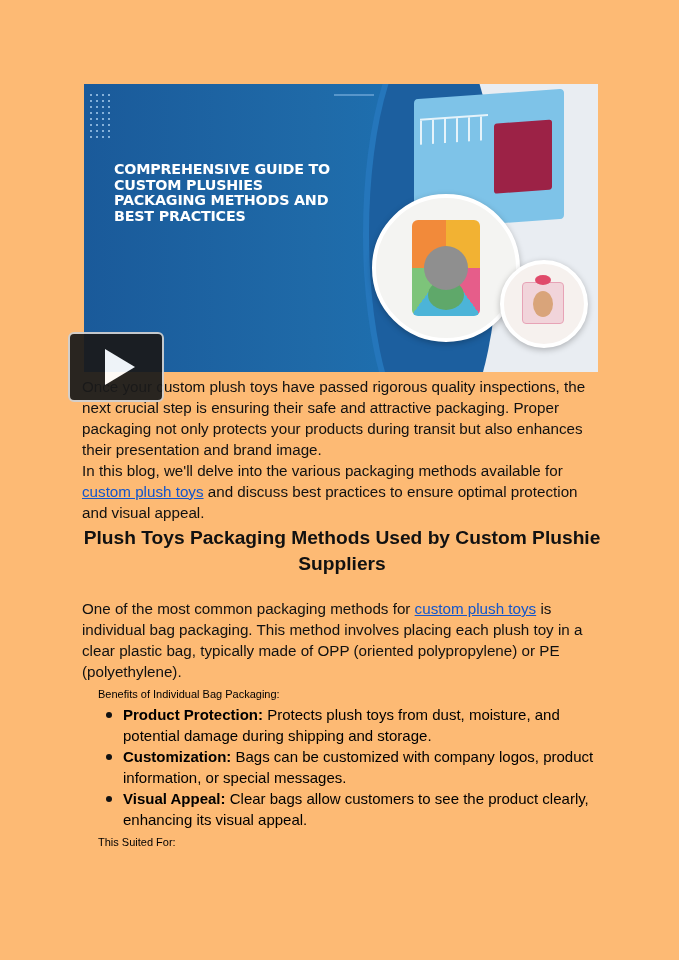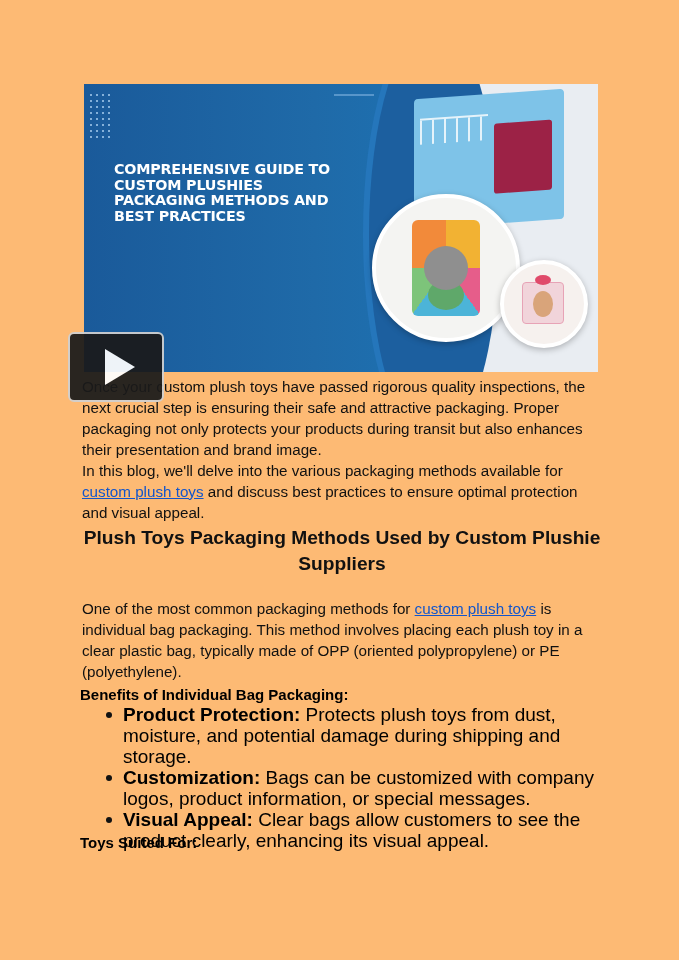--- a/index.html
+++ b/index.html
@@ -69,22 +69,22 @@
   .play .tri { width:0; height:0; border-left:30px solid #fff;
     border-top:18px solid transparent; border-bottom:18px solid transparent; margin-left:8px; }
 
   
   .text { position:absolute; left:82px; width:520px; font-size:15.2px; line-height:21px; color:#111; }
   .text p { margin:0; }
   .link { color:#1155cc; text-decoration:underline; }
   .h2 { position:absolute; left:82px; width:520px; font-weight:bold; font-size:19.2px; line-height:26px; color:#111;text-align:center; }
   .h3 { position:absolute; left:82px; font-weight:bold; font-size:14.2px; line-height:20px; }
   .h3 .num { display:inline-block; width:25px; }
-  .h4 { position:absolute; left:80px; font-weight:bold; font-size:15px; line-height:21px; }
-  ul.bullets { position:absolute; left:82px; top:704px; width:520px; margin:0; padding:0; list-style:none; font-size:19px; line-height:21px; }
+  .h4 { position:absolute; left:98px; font-weight:normal; font-size:11px; line-height:21px; }
+  ul.bullets { position:absolute; left:82px; top:704px; width:520px; margin:0; padding:0; list-style:none; font-size:15px; line-height:21px; }
   ul.bullets li { position:relative; padding-left:41px; margin:0; }
   ul.bullets li::before { content:""; position:absolute; left:24px; top:8px; width:6px; height:6px; border-radius:50%; background:#111; }
   ul.bullets b { font-weight:bold; }
 </style>
 </head>
 <body>
 
 <div class="page">
 
   <div class="banner">
@@ -138,14 +138,14 @@
   </div>
 
   <div class="h4" style="top:684px;">Benefits of Individual Bag Packaging:</div>
 
   <ul class="bullets">
     <li><b>Product Protection:</b><span> Protects plush toys from dust, moisture, and potential damage during shipping and storage.</span></li>
     <li><b>Customization:</b><span> Bags can be customized with company logos, product information, or special messages.</span></li>
     <li><b>Visual Appeal:</b><span> Clear bags allow customers to see the product clearly, enhancing its visual appeal.</span></li>
   </ul>
 
-  <div class="h4" style="top:832px;">Toys Suited For:</div>
+  <div class="h4" style="top:832px;">This Suited For:</div>
 </div>
 
 </body></html>

